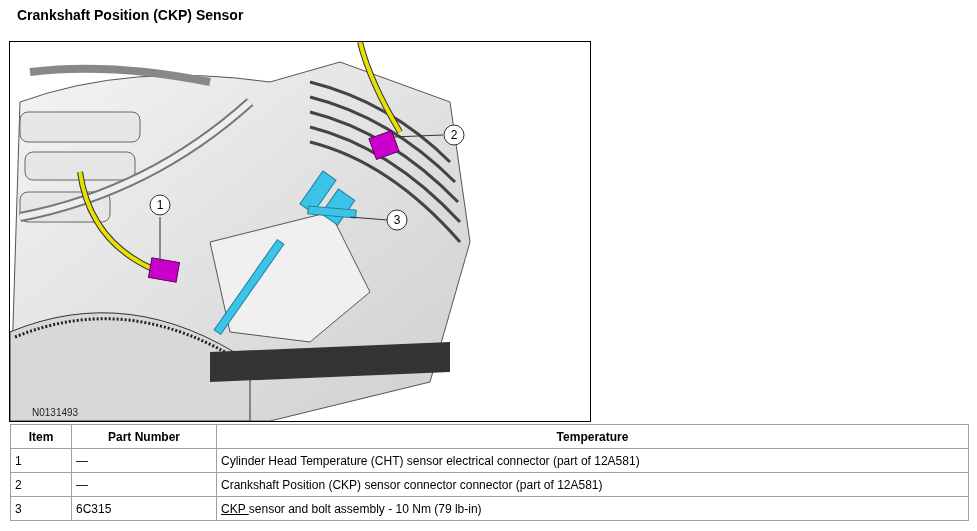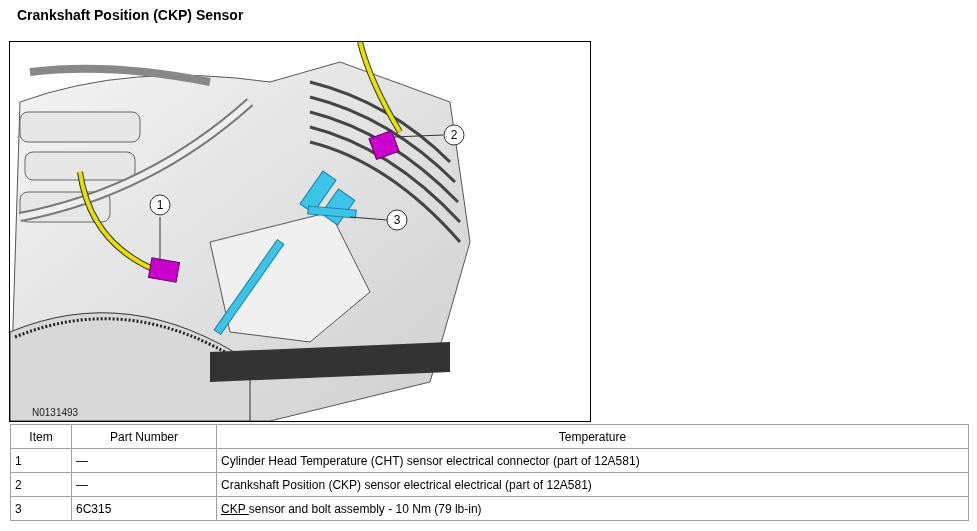--- a/index.html
+++ b/index.html
@@ -3,21 +3,21 @@
 <meta charset="utf-8">
 <style>
   html,body{margin:0;padding:0;background:#fff;}
   body{width:977px;height:531px;position:relative;overflow:hidden;font-family:"Liberation Sans",sans-serif;color:#000;}
   .title{position:absolute;left:17px;top:7px;font-size:14px;font-weight:bold;}
   .figure{position:absolute;left:9px;top:41px;width:580px;height:379px;border:1px solid #000;background:#fff;overflow:hidden;}
   .figure svg{position:absolute;left:0;top:0;}
   .fig-id{position:absolute;left:22px;bottom:3px;font-size:10px;color:#222;}
   table.parts{position:absolute;left:10px;top:424px;width:959px;border-collapse:collapse;font-size:12px;}
   table.parts th,table.parts td{border:1px solid #a0a0a0;height:23px;padding:0 4px;}
-  table.parts th{font-weight:normal;text-align:center;}
+  table.parts th{font-weight:bold;text-align:center;}
   table.parts td{text-align:left;}
   .c1{width:52px;}.c2{width:136px;}
   .abbr{text-decoration:underline;cursor:pointer;}
 </style>
 </head>
 <body>
 
 <div class="title">Crankshaft Position (CKP) Sensor</div>
 
 <div class="figure">
@@ -99,21 +99,21 @@
   </thead>
   <tbody>
     <tr>
       <td>1</td>
       <td>—</td>
       <td>Cylinder Head Temperature (CHT) sensor electrical connector (part of 12A581)</td>
     </tr>
     <tr>
       <td>2</td>
       <td>—</td>
-      <td>Crankshaft Position (CKP) sensor electrical electrical (part of 12A581)</td>
+      <td>Crankshaft Position (CKP) sensor connector connector (part of 12A581)</td>
     </tr>
     <tr>
       <td>3</td>
       <td>6C315</td>
       <td><span class="abbr">CKP </span><span>sensor and bolt assembly - 10 Nm (79 lb-in)</span></td>
     </tr>
   </tbody>
 </table>
 
 </body></html>

